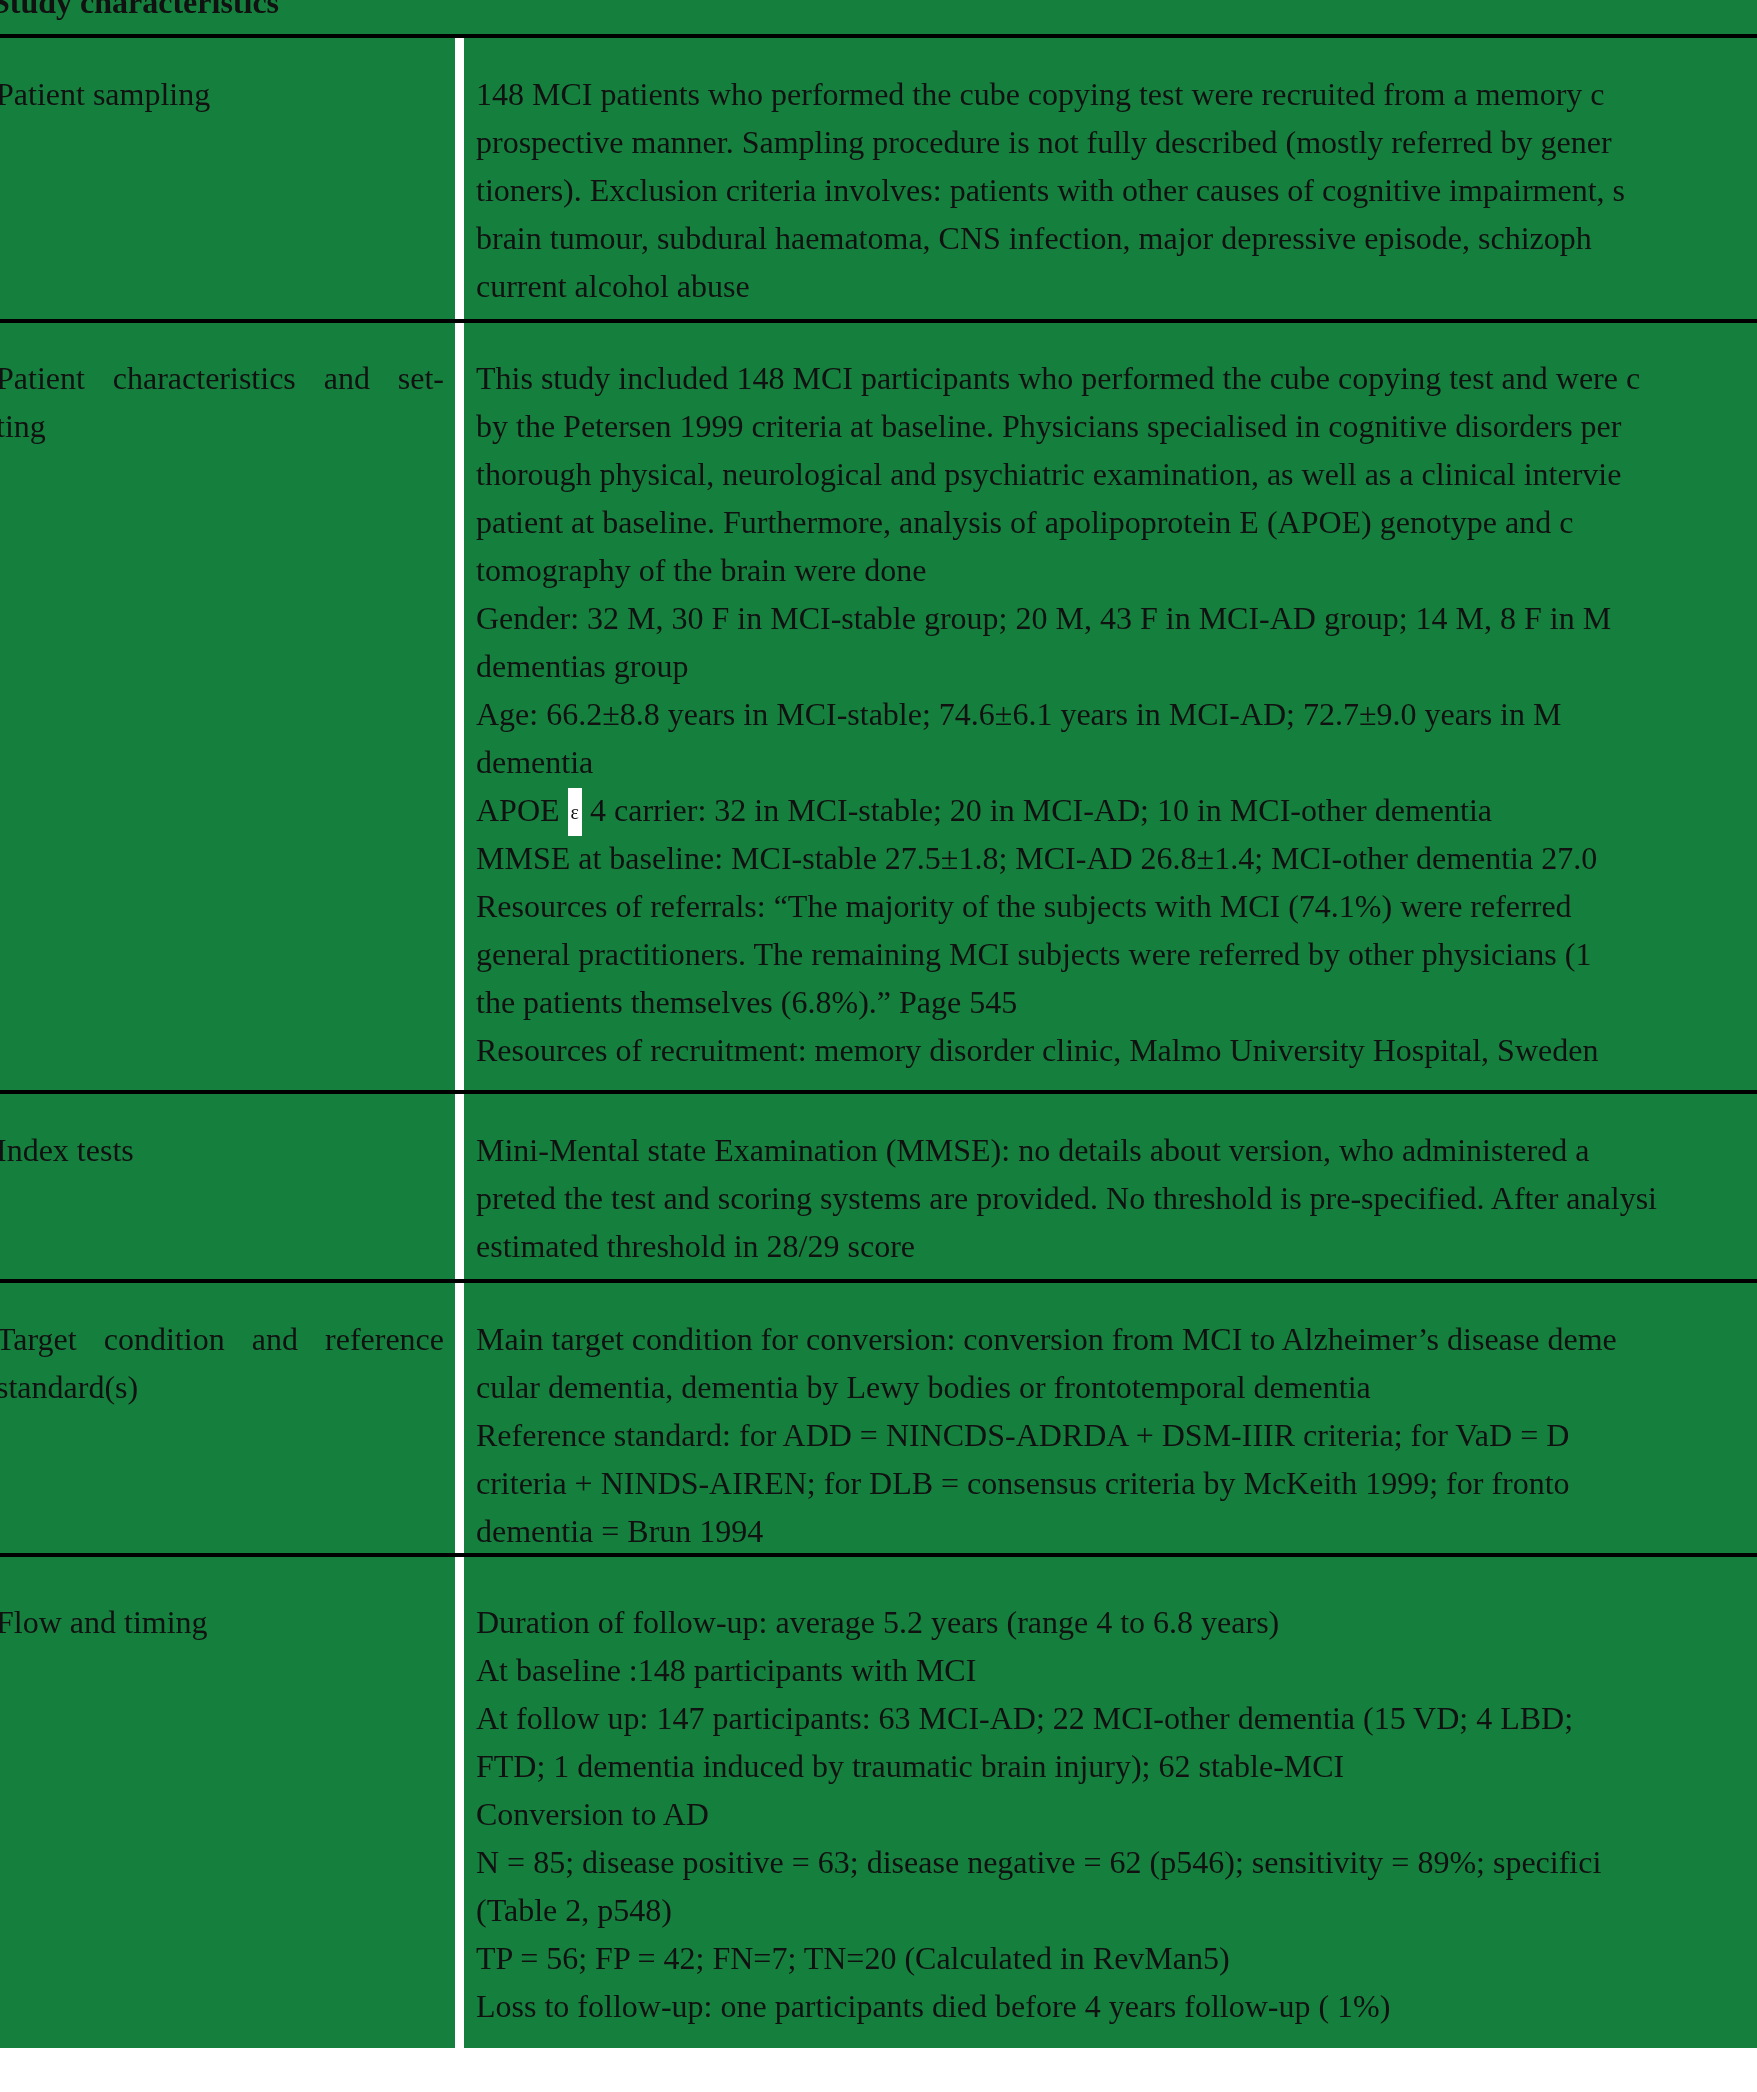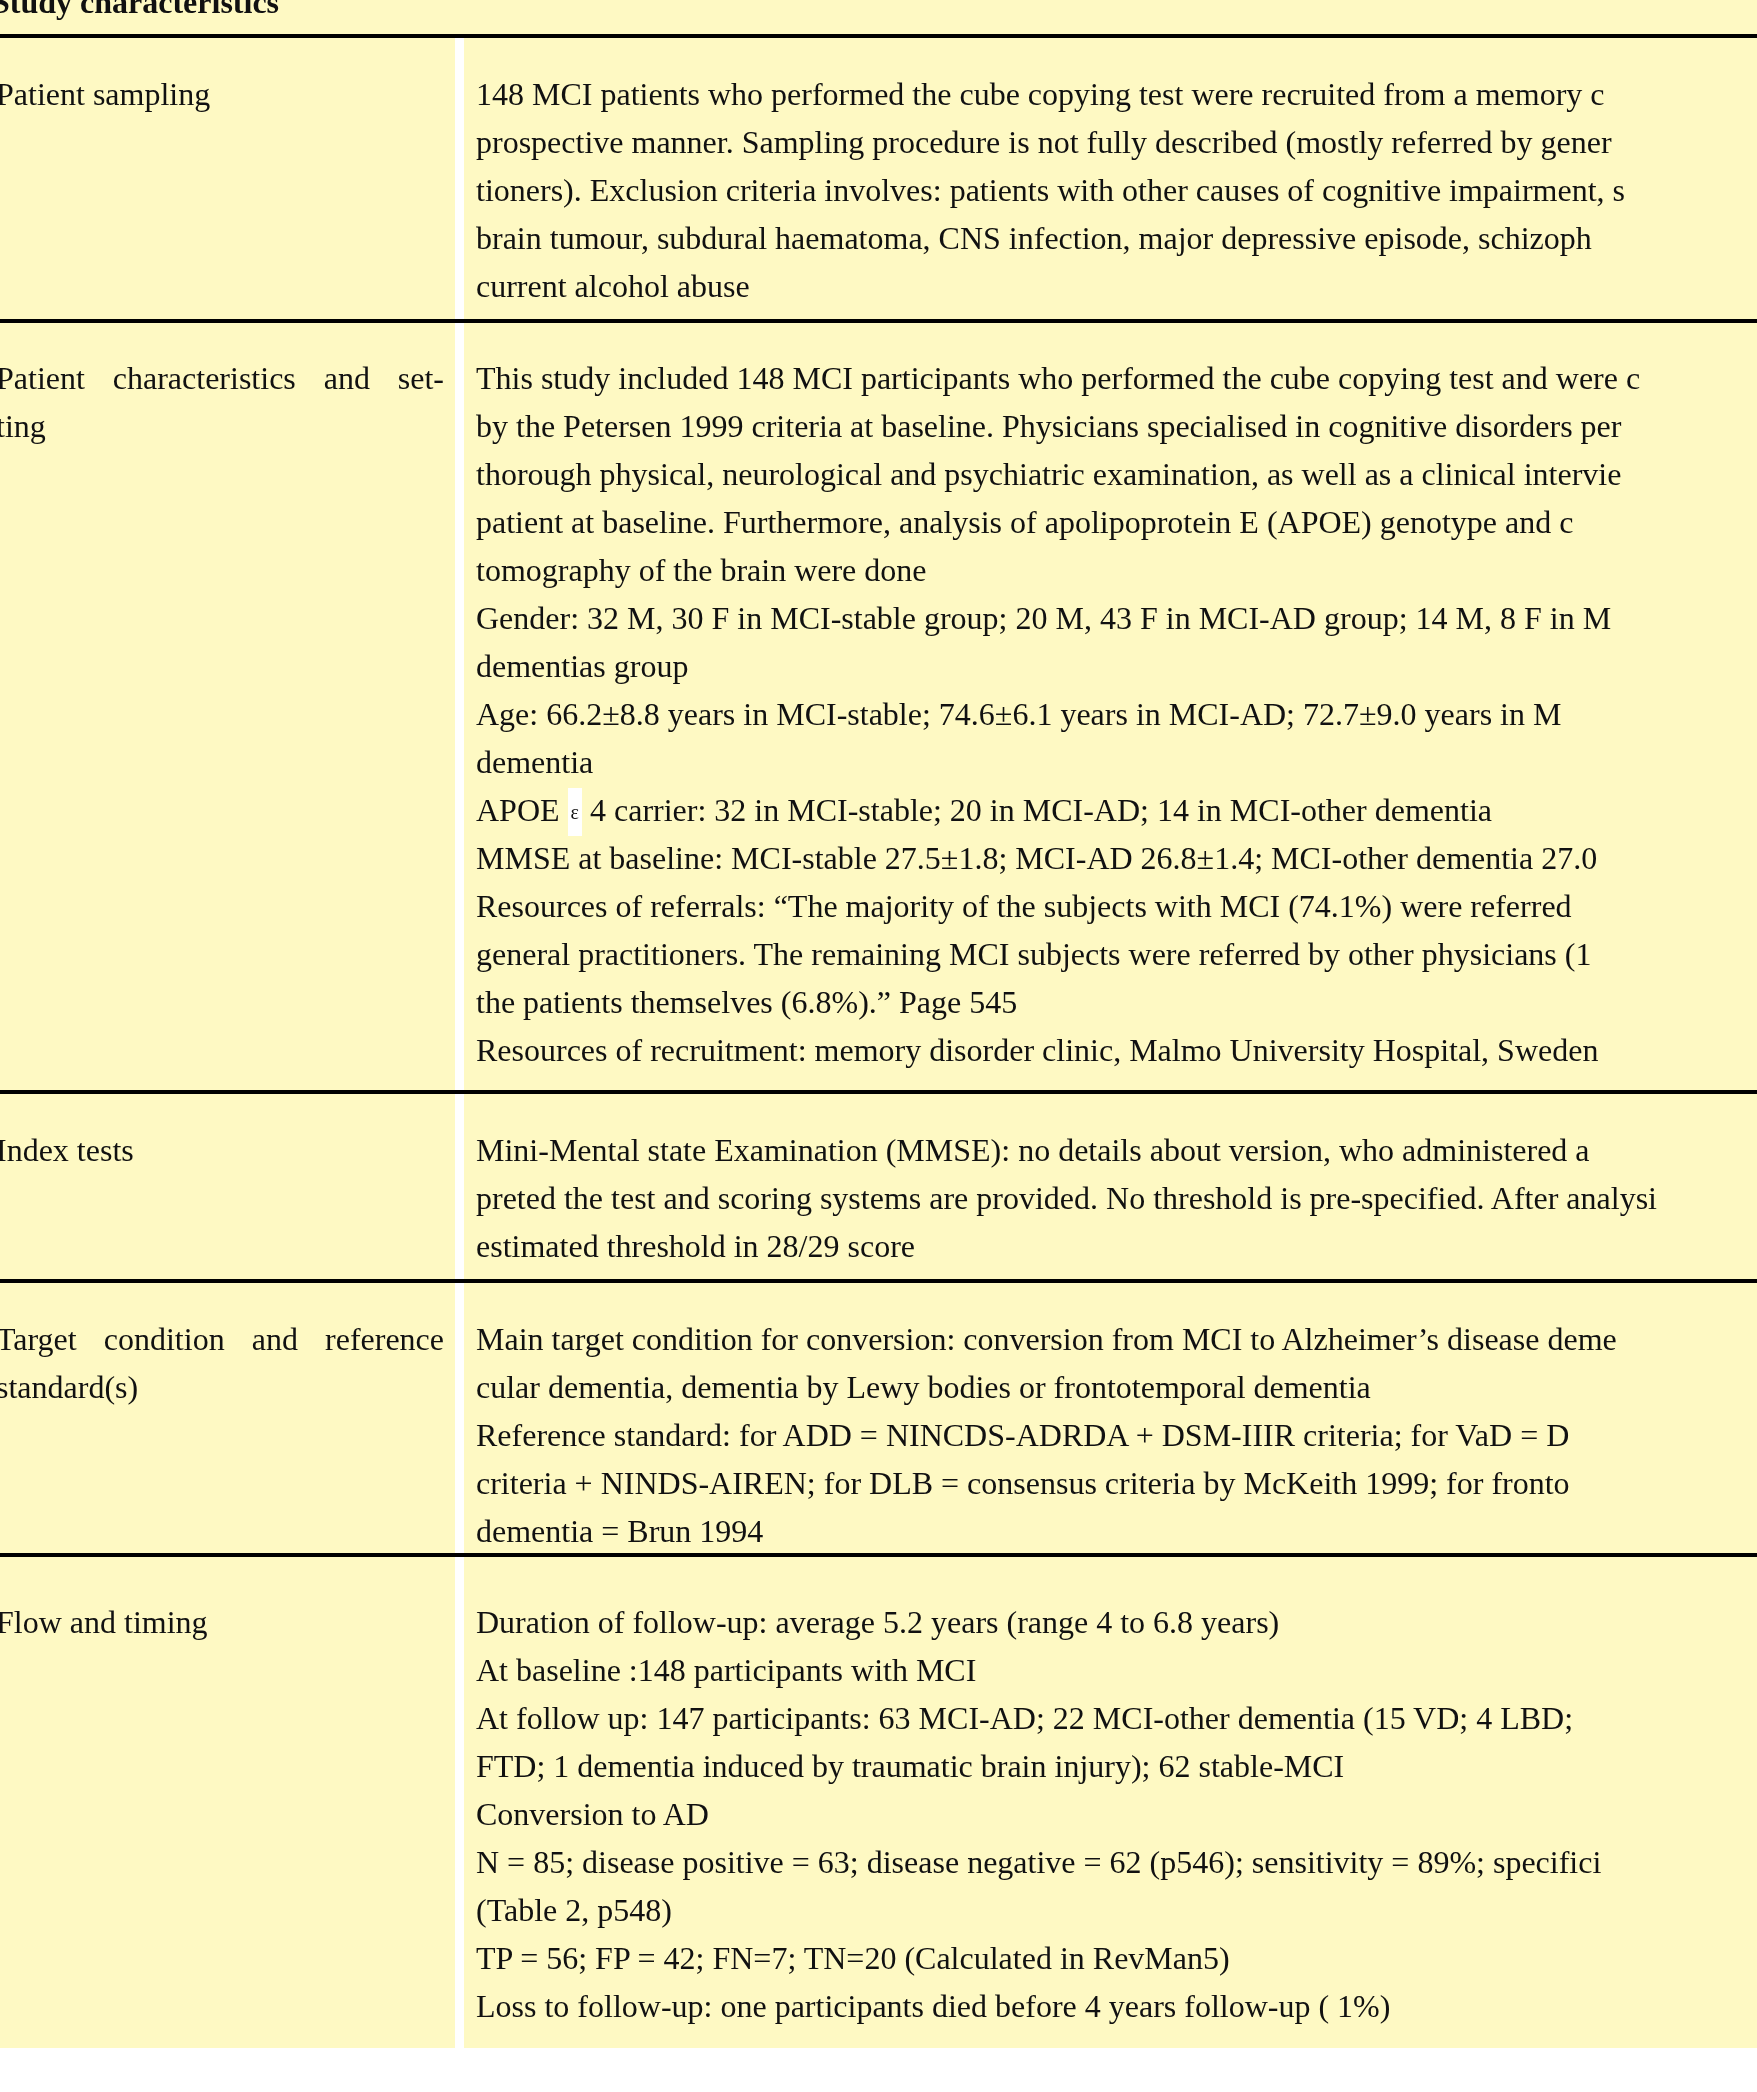--- a/index.html
+++ b/index.html
@@ -1,21 +1,21 @@
 <!DOCTYPE html>
 <html><head>
 <meta charset="utf-8">
 <style>
   html, body { margin:0; padding:0; }
   body {
     width:1757px; height:2092px; overflow:hidden; background:#ffffff;
     font-family:"Liberation Serif","DejaVu Serif",serif; color:#111;
     position:relative;
   }
-  .page { position:absolute; left:0; top:0; width:1757px; height:2048px; background:#fef9c3; }
+  .page { position:absolute; left:0; top:0; width:1757px; height:2048px; background:#15803d; }
   .title {
     position:absolute; left:-8px; top:-18px; font-weight:bold; font-size:32px; line-height:40px;
     white-space:nowrap;
   }
   .hline { position:absolute; left:0; width:1757px; height:4px; background:#000; }
   .vgap { position:absolute; left:455px; width:9px; background:#ffffff; }
   .lcell {
     position:absolute; left:-4px; width:448px; font-size:32px; line-height:48px;
     text-align:justify; white-space:normal;
   }
@@ -61,21 +61,21 @@
   <div class="rcell" style="top:354px;">
     <span class="ln">This study included 148 MCI participants who performed the cube copying test and were c</span>
     <span class="ln">by the Petersen 1999 criteria at baseline. Physicians specialised in cognitive disorders per</span>
     <span class="ln">thorough physical, neurological and psychiatric examination, as well as a clinical intervie</span>
     <span class="ln">patient at baseline. Furthermore, analysis of apolipoprotein E (APOE) genotype and c</span>
     <span class="ln">tomography of the brain were done</span>
     <span class="ln">Gender: 32 M, 30 F in MCI-stable group; 20 M, 43 F in MCI-AD group; 14 M, 8 F in M</span>
     <span class="ln">dementias group</span>
     <span class="ln">Age: 66.2±8.8 years in MCI-stable; 74.6±6.1 years in MCI-AD; 72.7±9.0 years in M</span>
     <span class="ln">dementia</span>
-    <span class="ln"><span>APOE</span> <span class="eps">ε</span><span> 4 carrier: 32 in MCI-stable; 20 in MCI-AD; 14 in MCI-other dementia</span></span>
+    <span class="ln"><span>APOE</span> <span class="eps">ε</span><span> 4 carrier: 32 in MCI-stable; 20 in MCI-AD; 10 in MCI-other dementia</span></span>
     <span class="ln">MMSE at baseline: MCI-stable 27.5±1.8; MCI-AD 26.8±1.4; MCI-other dementia 27.0</span>
     <span class="ln">Resources of referrals: “The majority of the subjects with MCI (74.1%) were referred</span>
     <span class="ln">general practitioners. The remaining MCI subjects were referred by other physicians (1</span>
     <span class="ln">the patients themselves (6.8%).” Page 545</span>
     <span class="ln">Resources of recruitment: memory disorder clinic, Malmo University Hospital, Sweden</span>
   </div>
 
   <div class="lcell" style="top:1126px;">Index tests</div>
   <div class="rcell" style="top:1126px;">
     <span class="ln">Mini-Mental state Examination (MMSE): no details about version, who administered a</span>

